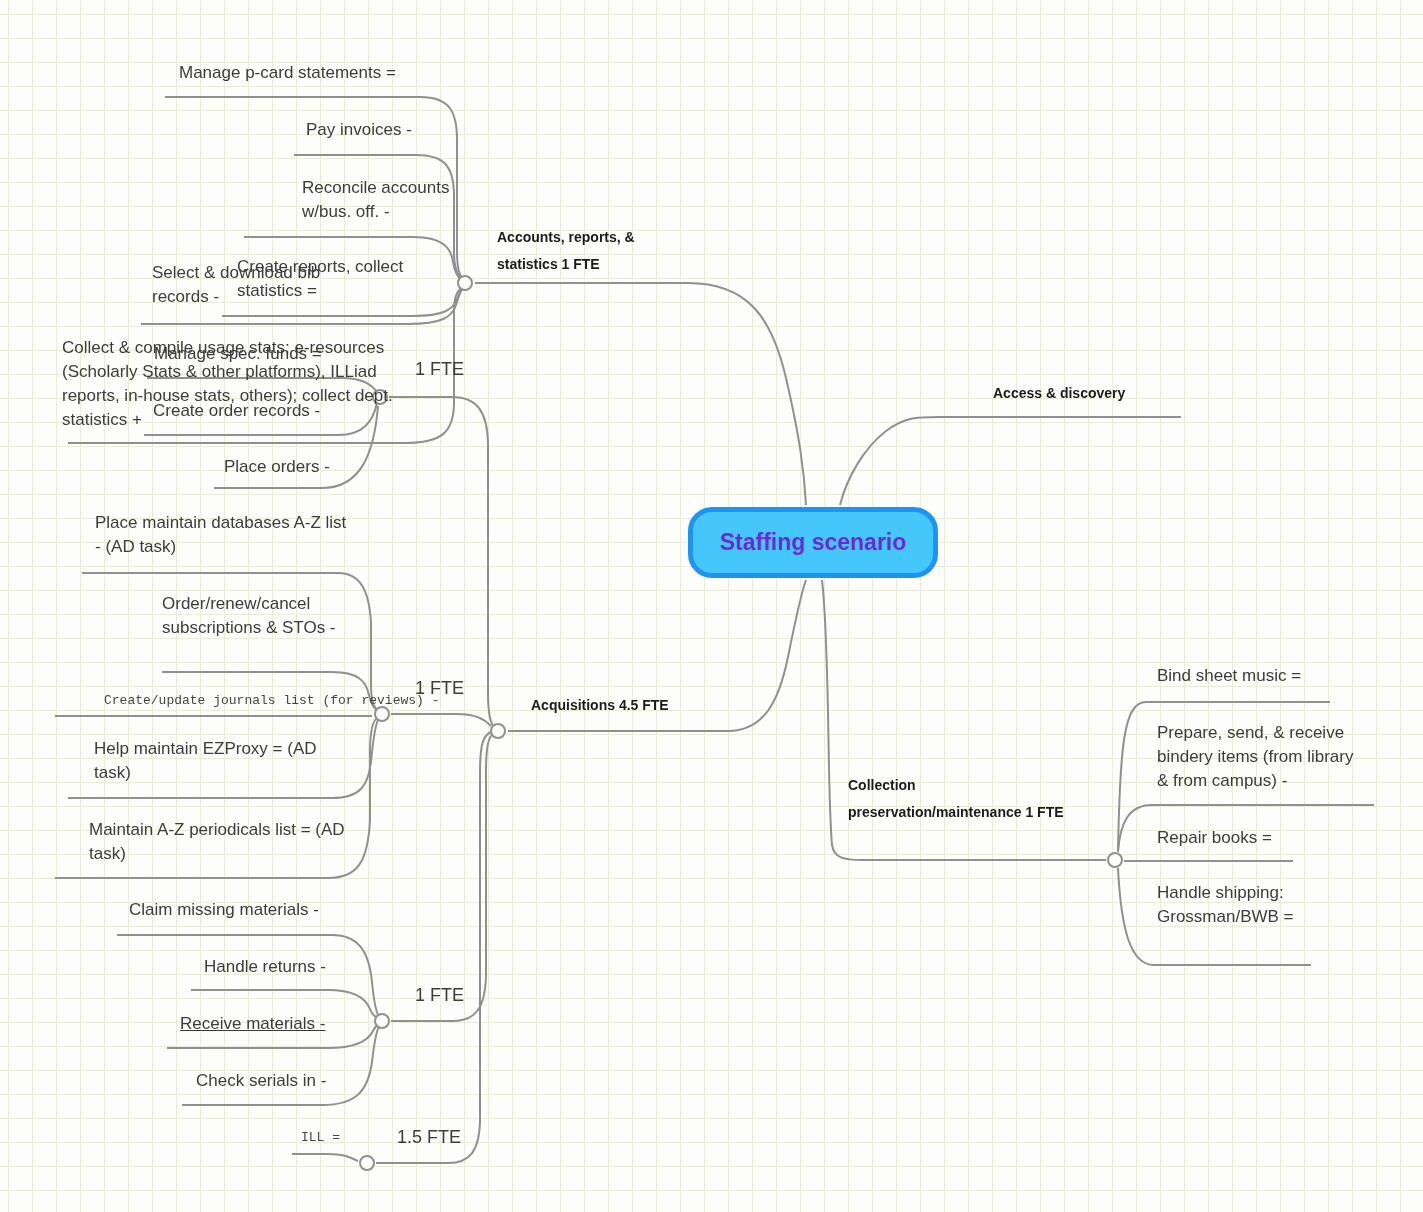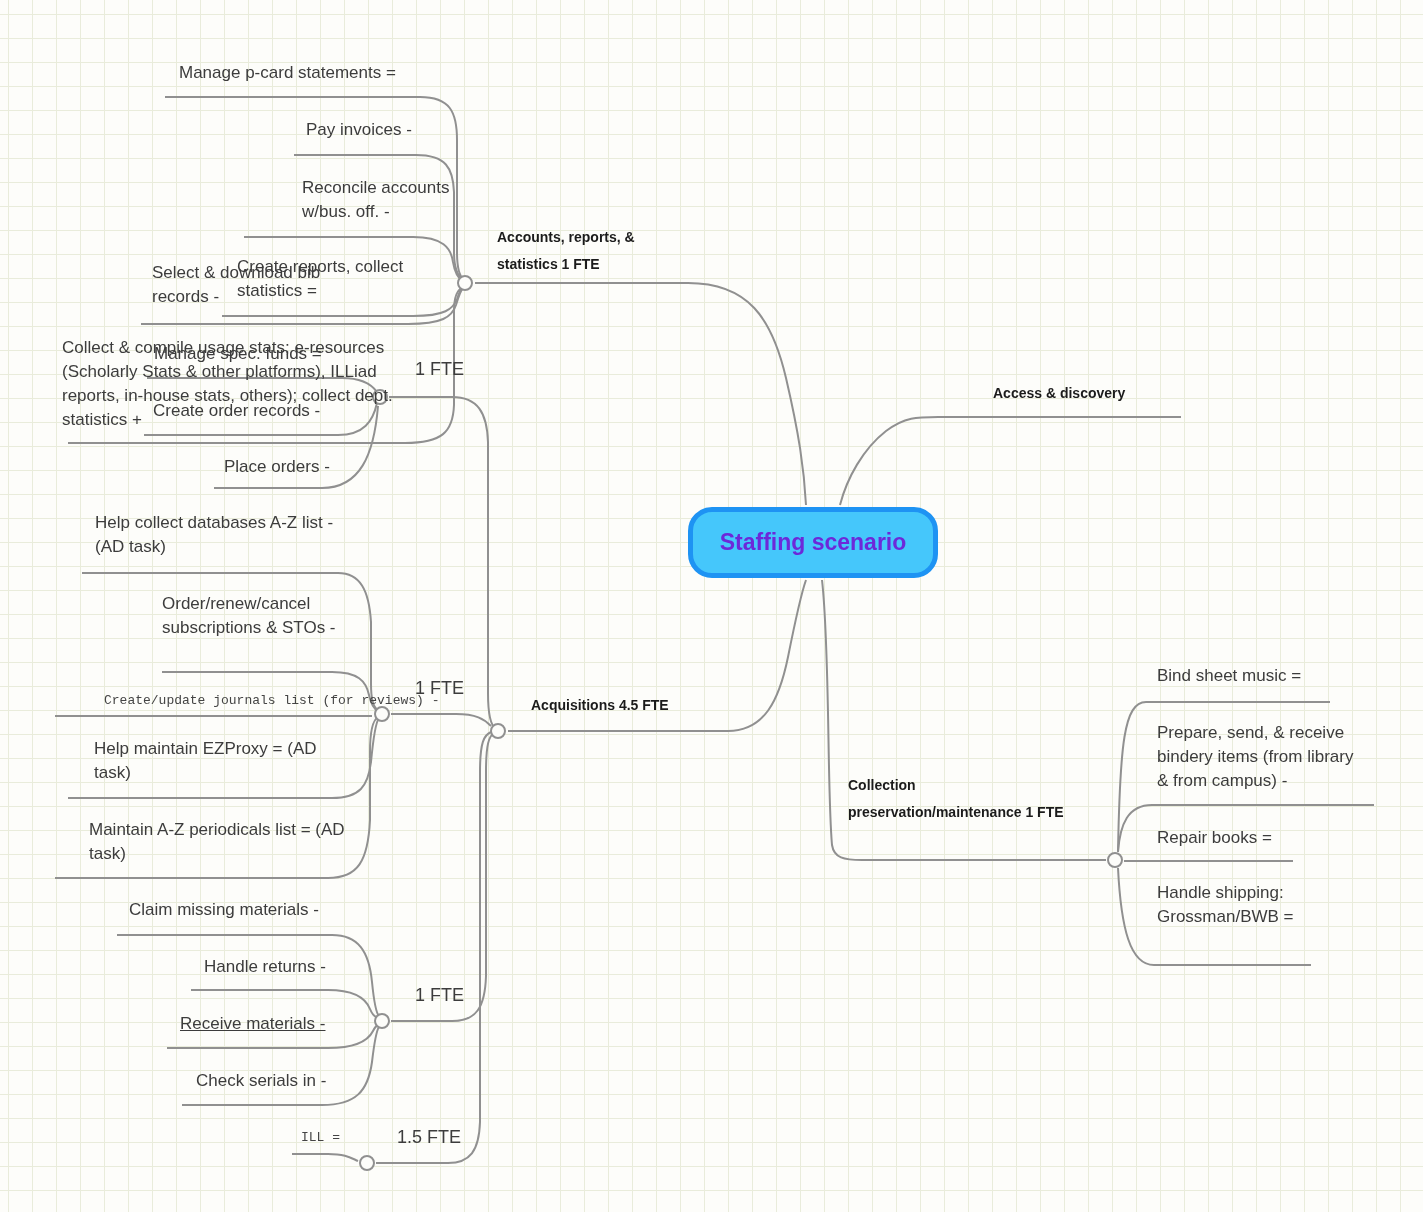--- a/index.html
+++ b/index.html
@@ -95,21 +95,21 @@
   <div class="node branch" style="left:993px;top:380px;">Access &amp; discovery</div>
 
   <div class="node branch" style="left:531px;top:692px;">Acquisitions 4.5 FTE</div>
 
   <div class="node fte" style="left:415px;top:357px;">1 FTE</div>
   <div class="node" style="left:154px;top:342px;">Manage spec. funds =</div>
   <div class="node" style="left:153px;top:399px;">Create order records -</div>
   <div class="node" style="left:224px;top:455px;">Place orders -</div>
 
   <div class="node fte" style="left:415px;top:676px;">1 FTE</div>
-  <div class="node" style="left:95px;top:511px;width:255px;">Help collect databases A-Z list - (AD task)</div>
+  <div class="node" style="left:95px;top:511px;width:255px;">Place maintain databases A-Z list - (AD task)</div>
   <div class="node" style="left:162px;top:592px;width:192px;">Order/renew/cancel subscriptions &amp; STOs -</div>
   <div class="node small" style="left:104px;top:692px;">Create/update journals list (for reviews) -</div>
   <div class="node" style="left:94px;top:737px;width:255px;">Help maintain EZProxy = (AD task)</div>
   <div class="node" style="left:89px;top:818px;width:262px;">Maintain A-Z periodicals list = (AD task)</div>
 
   <div class="node fte" style="left:415px;top:983px;">1 FTE</div>
   <div class="node" style="left:129px;top:898px;">Claim missing materials -</div>
   <div class="node" style="left:204px;top:955px;">Handle returns -</div>
   <div class="node" style="left:180px;top:1012px;text-decoration:underline;">Receive materials -</div>
   <div class="node" style="left:196px;top:1069px;">Check serials in -</div>

